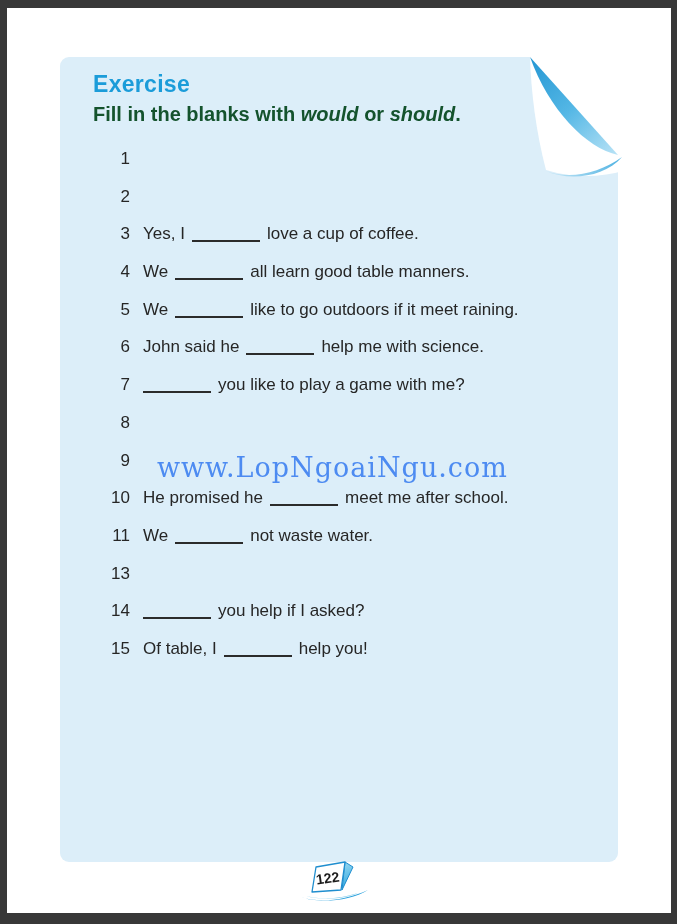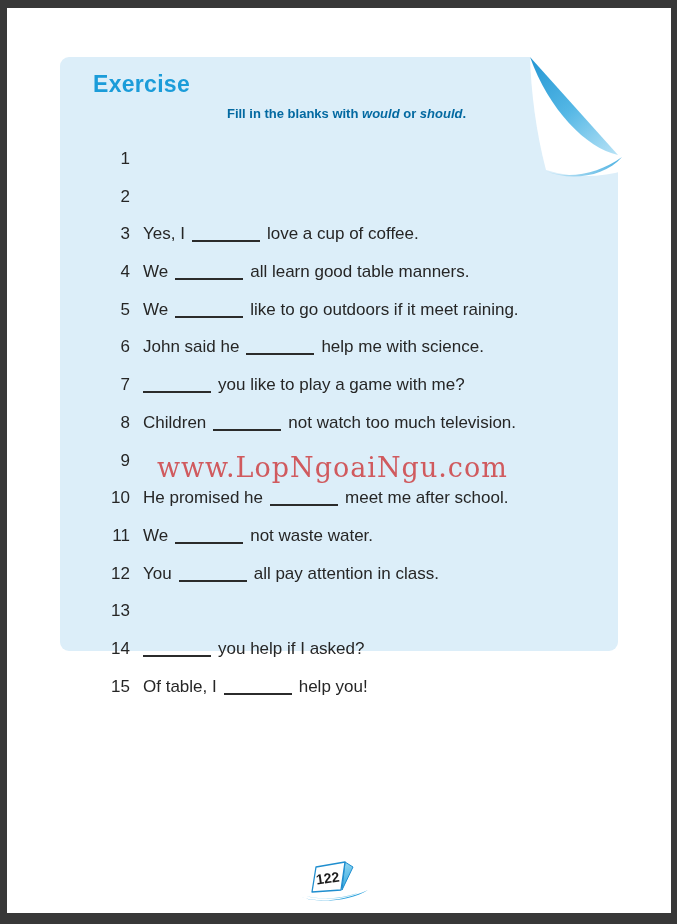--- a/index.html
+++ b/index.html
@@ -8,50 +8,50 @@
     width:677px;height:924px;
     background:#383838;
     font-family:"Liberation Sans",sans-serif;
     overflow:hidden;
   }
   .inner{
     position:absolute;left:7px;top:8px;right:6px;bottom:11px;
     background:#ffffff;
   }
   .panel{
-    position:absolute;left:53px;top:49px;width:558px;height:594px;
+    position:absolute;left:53px;top:49px;width:558px;height:805px;
     background:#dceef9;border-radius:9px;
   }
   .content{position:relative;padding:14px 18px 0 33px;}
   .title{
     font-size:23px;font-weight:bold;color:#1b9cd9;letter-spacing:.3px;
     line-height:27px;
   }
   .subtitle{
-    margin-top:6px;font-size:13px;font-weight:bold;color:#0369a1;line-height:20px;text-align:center;
+    margin-top:6px;font-size:20px;font-weight:bold;color:#14532d;line-height:20px;
   }
   .subtitle .em{font-style:italic;}
   .questions{margin-top:24px;}
   .q-row{
     display:flex;align-items:baseline;height:37.7px;
     font-size:17px;color:#262626;line-height:22px;
   }
   .q-num{flex:0 0 37px;text-align:right;}
   .q-text{margin-left:13px;white-space:nowrap;}
   .blank{
     display:inline-block;width:68px;height:12px;
     border-bottom:2px solid #2b2b2b;
     margin:0 7px;transform:translateY(3px);
   }
   .q-before:empty + .blank{margin-left:0;}
   .watermark{
     position:absolute;left:50%;top:444px;transform:translateX(-50%);
     font-family:"DejaVu Serif","Liberation Serif",serif;
     font-size:27px;letter-spacing:1px;white-space:nowrap;
-    color:#ef4444;opacity:.85;mix-blend-mode:multiply;
+    color:#3b82f6;opacity:.85;mix-blend-mode:multiply;
     z-index:6;pointer-events:none;
   }
   .curl-svg{position:absolute;left:500px;top:40px;z-index:4;}
   .tab-svg{position:absolute;left:298px;top:856px;z-index:4;}
 </style>
 </head>
 <body>
 
 <div class="page">
   <div class="inner">
@@ -98,41 +98,36 @@
             <span class="q-text"><span class="q-before">John said he</span><span class="blank"></span><span class="q-after">help me with science.</span></span>
           </div>
 
           <div class="q-row">
             <span class="q-num">7</span>
             <span class="q-text"><span class="q-before"></span><span class="blank"></span><span class="q-after">you like to play a game with me?</span></span>
           </div>
 
           <div class="q-row">
             <span class="q-num">8</span>
-            <span class="q-text"><span class="q-before">Children</span><span class="blank"></span><span class="q-after">not watch too much television.</span></span>
           </div>
 
           <div class="q-row">
             <span class="q-num">9</span>
           </div>
 
           <div class="q-row">
             <span class="q-num">10</span>
             <span class="q-text"><span class="q-before">He promised he</span><span class="blank"></span><span class="q-after">meet me after school.</span></span>
           </div>
 
           <div class="q-row">
             <span class="q-num">11</span>
             <span class="q-text"><span class="q-before">We</span><span class="blank"></span><span class="q-after">not waste water.</span></span>
           </div>
 
-          <div class="q-row">
-            <span class="q-num">12</span>
-            <span class="q-text"><span class="q-before">You</span><span class="blank"></span><span class="q-after">all pay attention in class.</span></span>
-          </div>
 
           <div class="q-row">
             <span class="q-num">13</span>
           </div>
 
           <div class="q-row">
             <span class="q-num">14</span>
             <span class="q-text"><span class="q-before"></span><span class="blank"></span><span class="q-after">you help if I asked?</span></span>
           </div>
 

